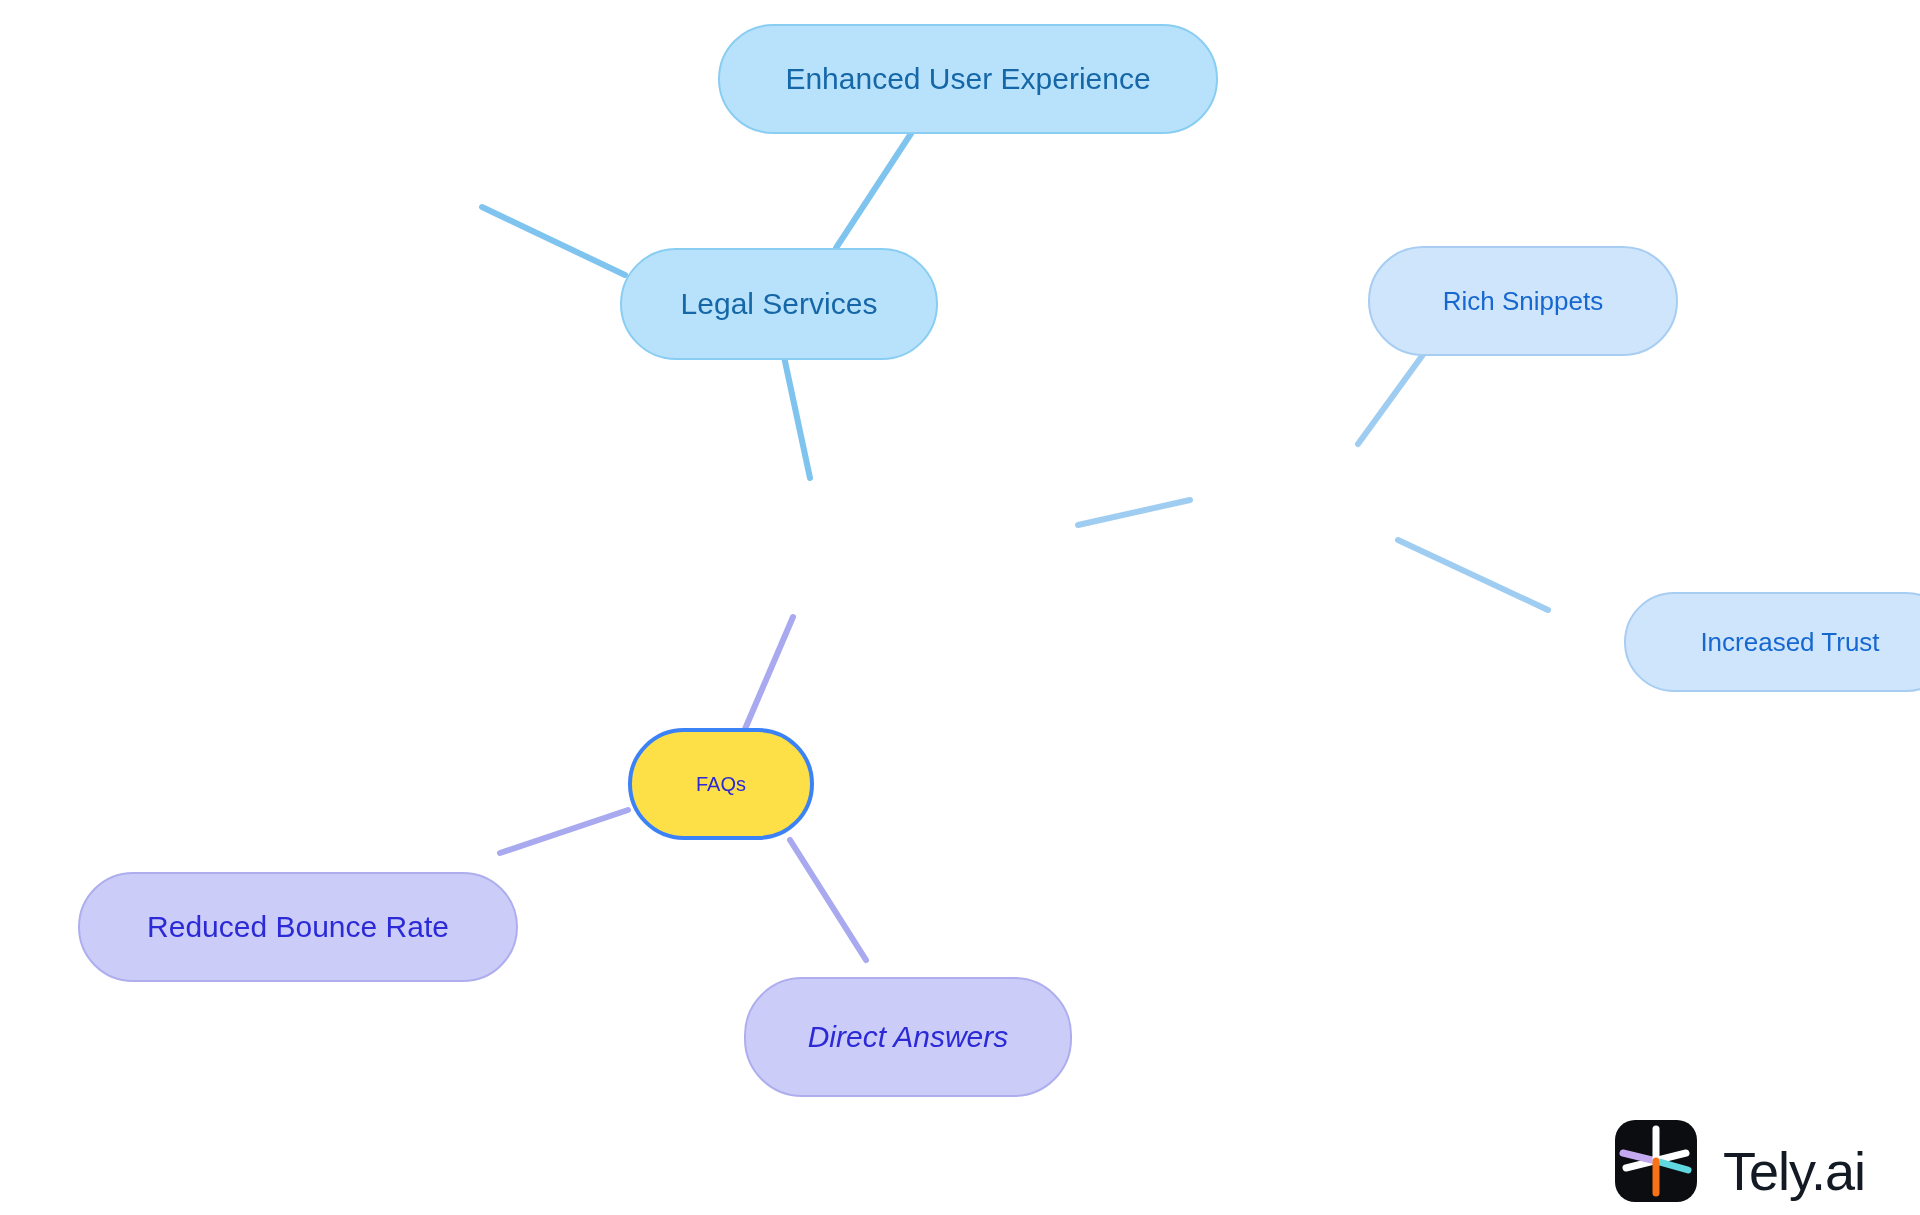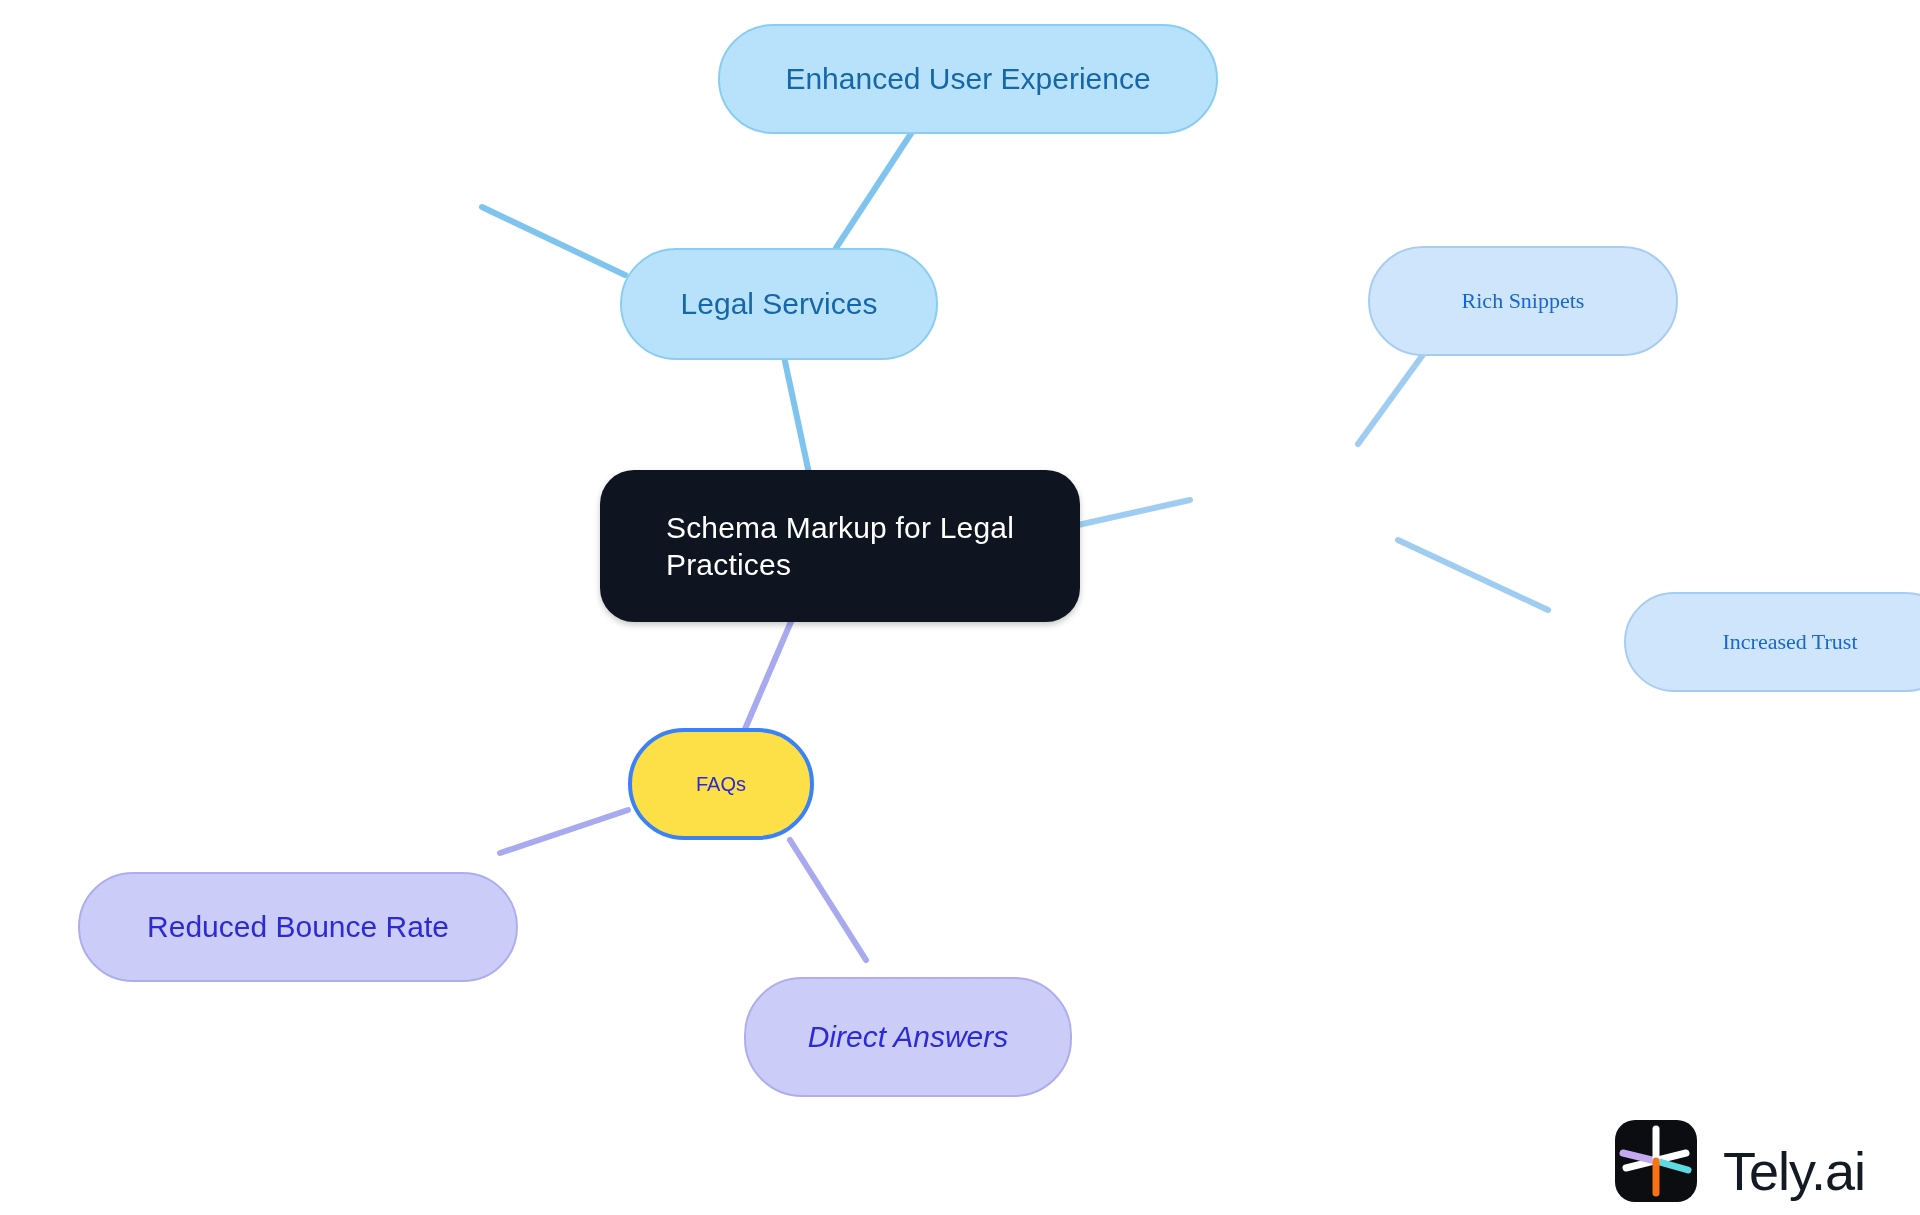--- a/index.html
+++ b/index.html
@@ -30,21 +30,21 @@
     height: 1215px;
     pointer-events: none;
   }
 
   .node {
     position: absolute;
     box-sizing: border-box;
     display: flex;
     align-items: center;
     justify-content: center;
-    text-align: left;
+    text-align: right;
     line-height: 1.25;
     white-space: pre-line;
     user-select: none;
   }
 
   .node-root {
     background: #0e1420;
     color: #ffffff;
     border-radius: 34px;
     font-size: 30px;
@@ -74,22 +74,21 @@
     color: #1668d0;
     border-radius: 58px;
     font-size: 30px;
   }
 
   .node-leaf-softblue {
     background: #cfe5fb;
     border: 2px solid #a7cdf3;
     color: #1668d0;
     border-radius: 58px;
-    font-size: 22px;
-    font-family: Liberation Serif, serif;
+    font-size: 26px;
   }
 
   .node-branch-purple {
     background: #fde047;
     border: 4px solid #3b82f6;
     color: #2b2ad6;
     border-radius: 58px;
     font-size: 20px;
   }
 
@@ -146,22 +145,20 @@
 
     <path d="M 1398 540 L 1548 610" stroke="#9fcdf2" stroke-width="6" fill="none" stroke-linecap="round"></path>
 
     <path d="M 793 617 L 745 729" stroke="#a8a9ef" stroke-width="6" fill="none" stroke-linecap="round"></path>
 
     <path d="M 628 810 L 500 853" stroke="#a8a9ef" stroke-width="6" fill="none" stroke-linecap="round"></path>
 
     <path d="M 790 840 L 866 960" stroke="#a8a9ef" stroke-width="6" fill="none" stroke-linecap="round"></path>
   </svg>
 
-  <div class="node node-root" style="left:600px; top:470px; width:480px; height:152px;">Schema Markup for Legal
-Practices</div>
 
   <div class="node node-branch-blue" style="left:620px; top:248px; width:318px; height:112px;">Legal Services</div>
 
 
   <div class="node node-leaf-blue" style="left:718px; top:24px; width:500px; height:110px;">Enhanced User Experience</div>
 
 
   <div class="node node-leaf-softblue" style="left:1368px; top:246px; width:310px; height:110px;">Rich Snippets</div>
 
   <div class="node node-leaf-softblue" style="left:1624px; top:592px; width:332px; height:100px;">Increased Trust</div>

